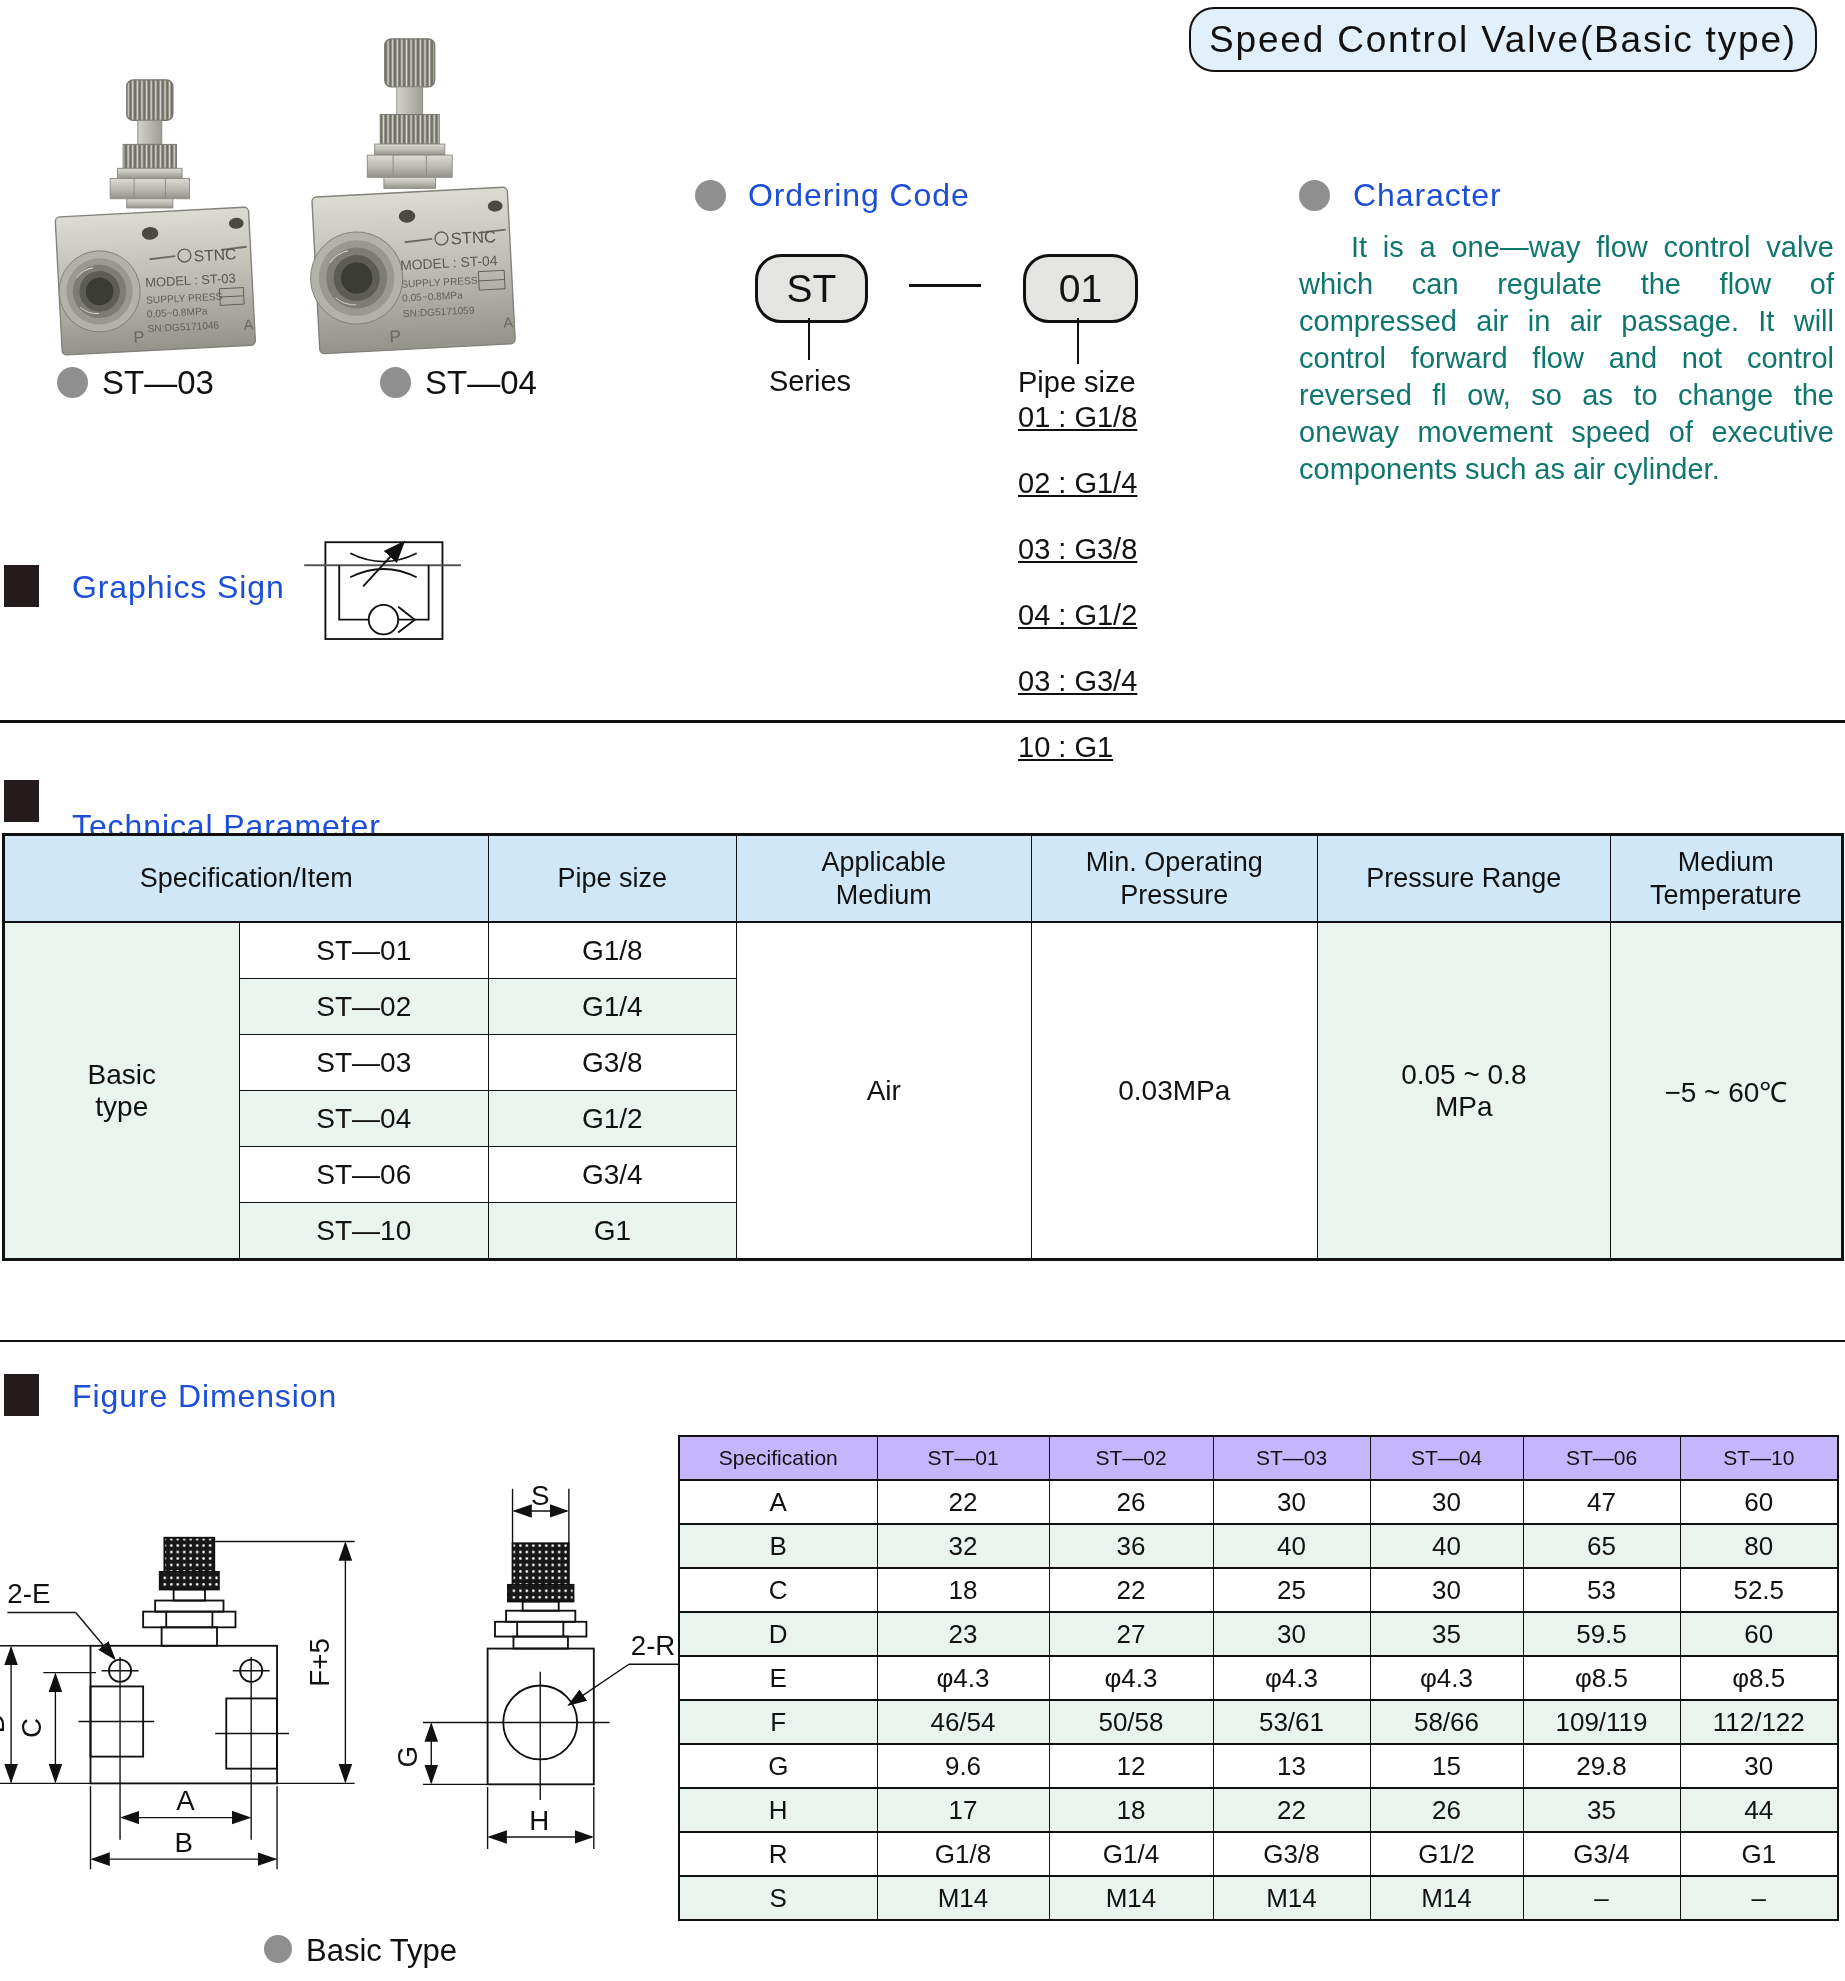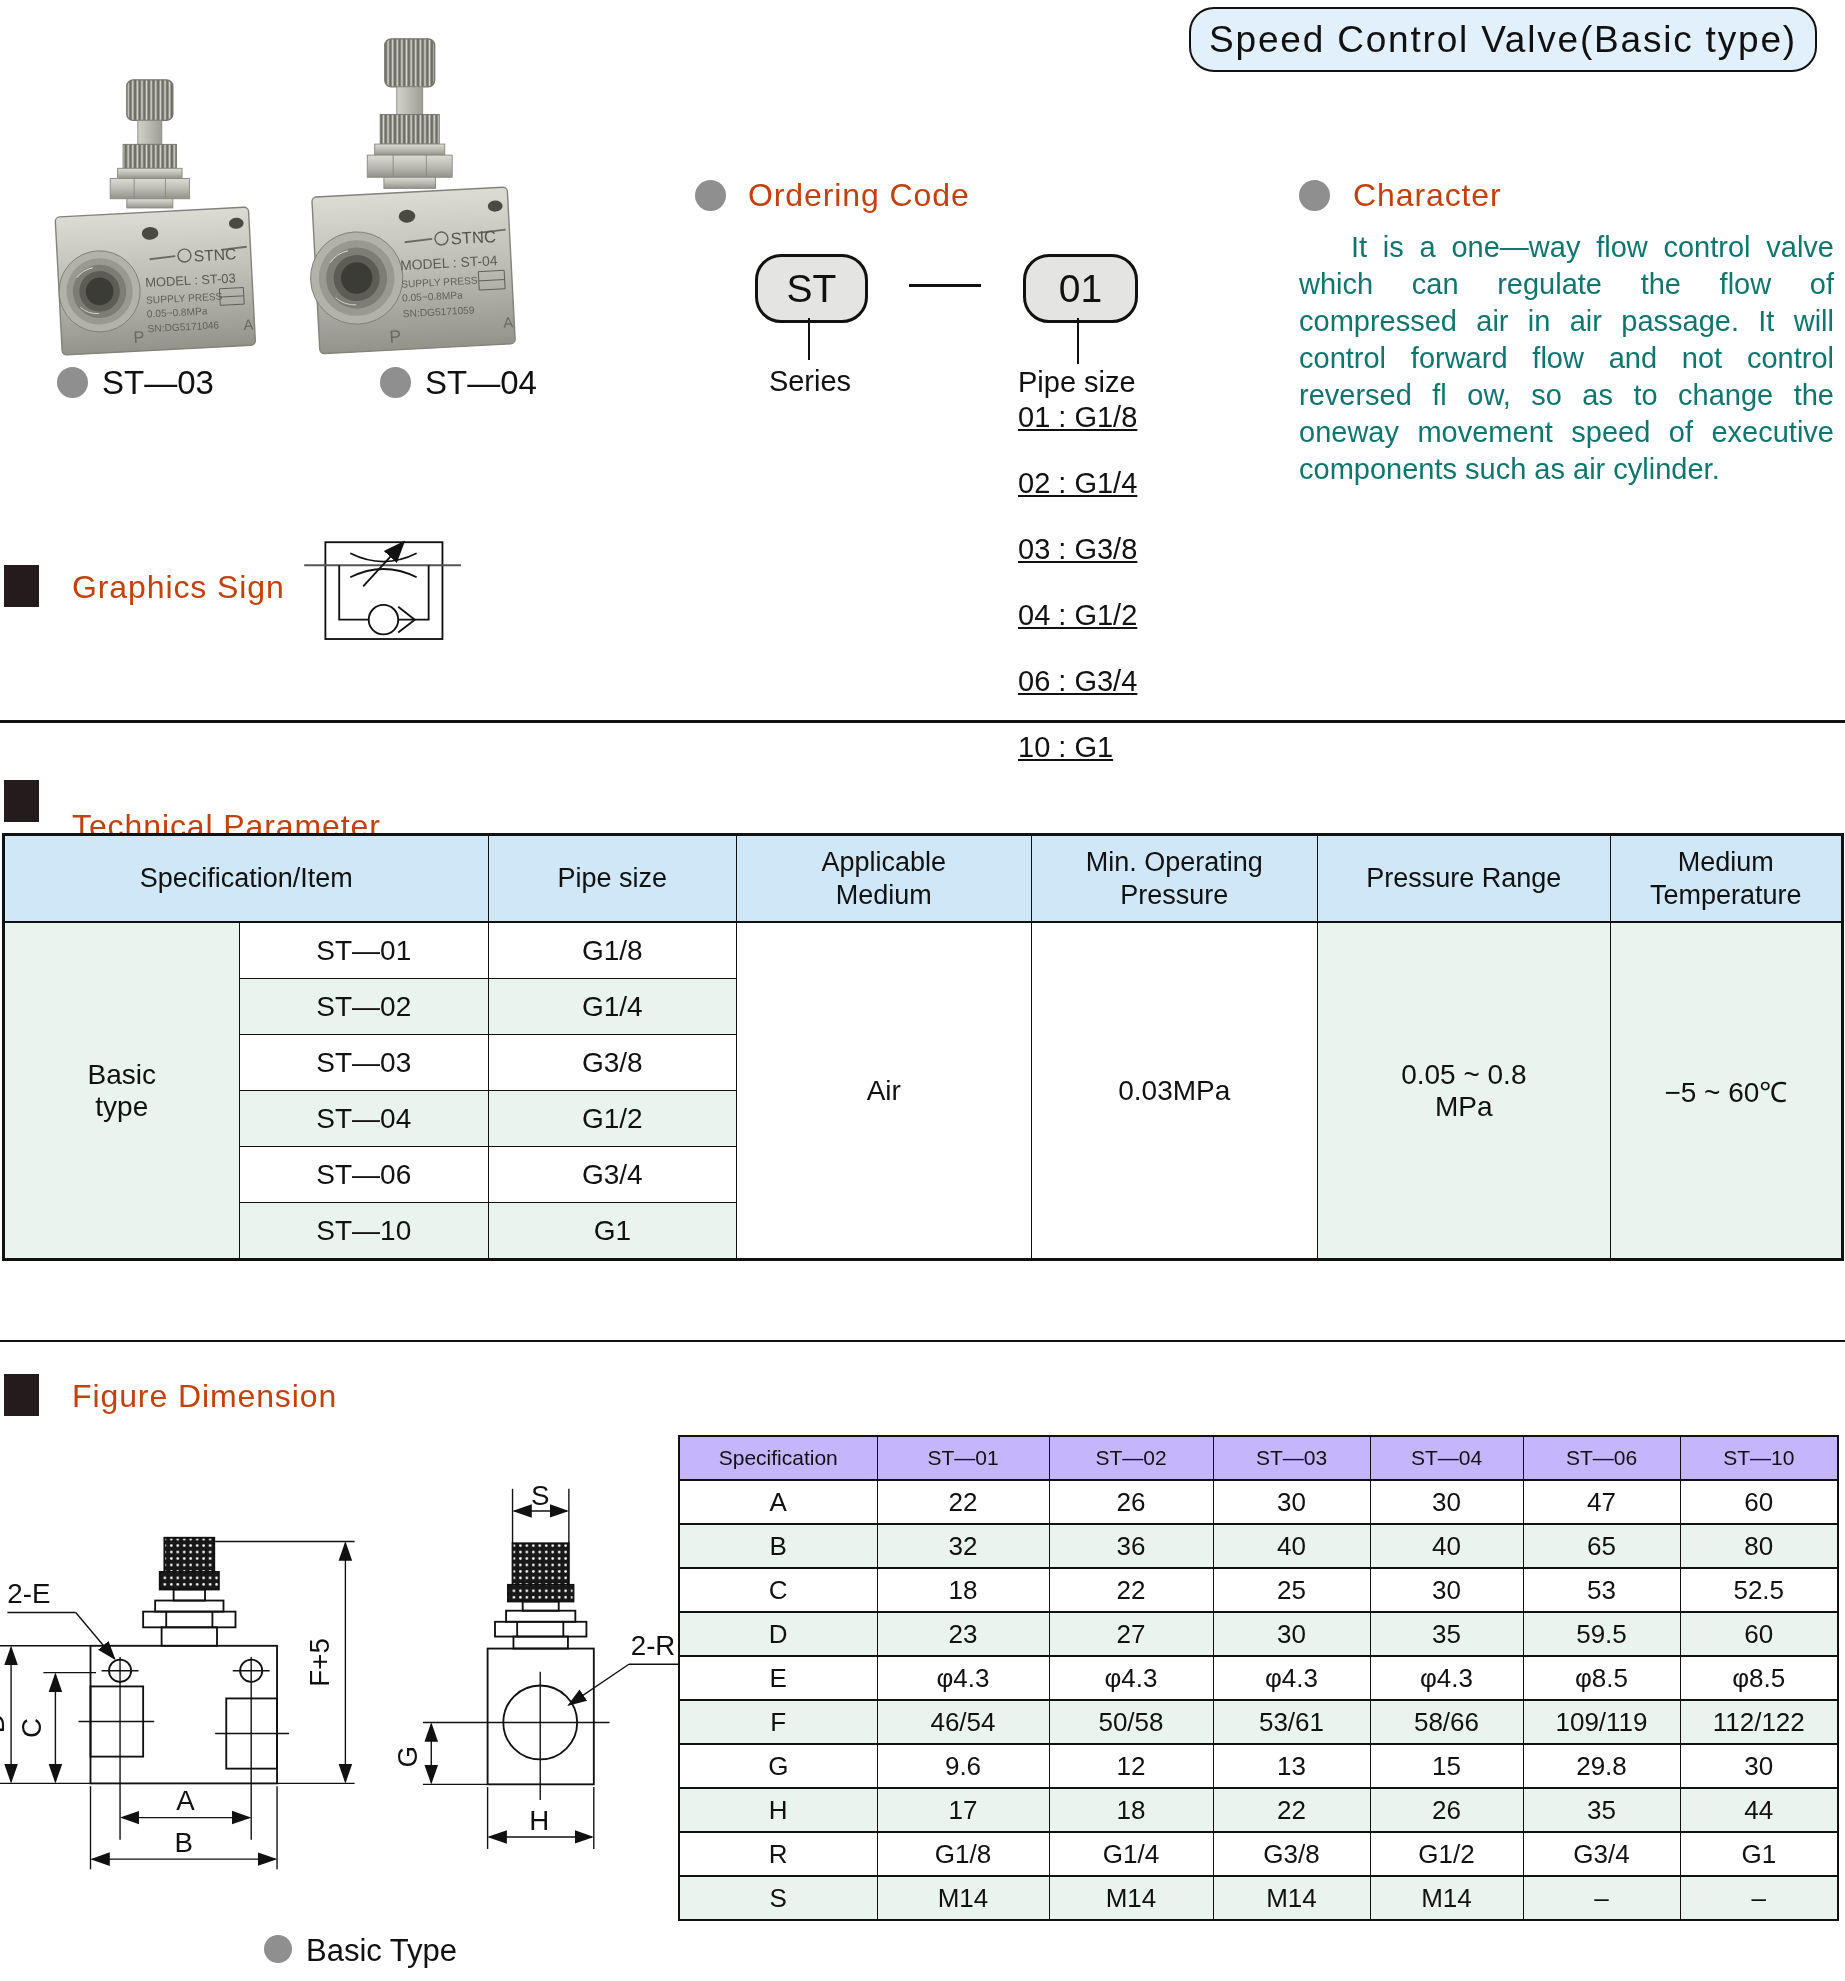--- a/index.html
+++ b/index.html
@@ -2,21 +2,21 @@
 <html style="font-size:14.8px"><head>
 <meta charset="utf-8">
 <style>
   html,body{margin:0;padding:0;background:#ffffff;}
   .page{position:relative;width:1846px;height:1982px;background:#ffffff;
         font-family:"Liberation Sans",sans-serif;color:#111;overflow:hidden;}
 
   
   .dot{position:absolute;border-radius:50%;background:#8f8f8f;}
   .sq{position:absolute;background:#241c1c;}
-  .h1{position:absolute;font-size:32px;letter-spacing:0.9px;color:#c2410c;white-space:nowrap;}
+  .h1{position:absolute;font-size:32px;letter-spacing:0.9px;color:#1d4ed8;white-space:nowrap;}
   .lbl{position:absolute;font-size:33px;color:#111;white-space:nowrap;}
   .rule{position:absolute;left:0;width:1846px;background:#111;}
 
   
   .titlebox{position:absolute;left:1189px;top:7.4px;width:624px;height:61px;
             background:#e2f0fb;border:2.8px solid #111;border-radius:25px;
             display:flex;align-items:center;justify-content:center;
             font-size:37px;letter-spacing:1.8px;white-space:nowrap;}
 
   
@@ -162,21 +162,21 @@
   <div class="dashline" style="left:909px;top:284px;width:72px;"></div>
   <div class="codebox" style="left:1023px;top:254px;width:109px;">01</div>
   <div class="vline" style="left:808px;top:318px;height:42px;"></div>
   <div class="vline" style="left:1077px;top:318px;height:46px;"></div>
   <div class="series">Series</div>
   <div class="pipesize">Pipe size</div>
   <div class="pipelist"><span>01 : G1/8</span><br>
 <span>02 : G1/4</span><br>
 <span>03 : G3/8</span><br>
 <span>04 : G1/2</span><br>
-<span>06 : G3/4</span><br>
+<span>03 : G3/4</span><br>
 <span>10 : G1</span></div>
 
   <span class="dot" style="left:1299px;top:180px;width:31px;height:31px;"></span>
   <span class="h1" style="left:1353px;top:177px;">Character</span>
   <div class="charp">It is a one—way flow control valve which can regulate the flow of compressed air in air passage. It will control forward flow and not control reversed fl ow, so as to change the oneway movement speed of executive components such as air cylinder.</div>
 
   <span class="sq" style="left:3.7px;top:565px;width:35px;height:42px;"></span>
   <span class="h1" style="left:72px;top:569px;">Graphics Sign</span>
 
   <svg style="position:absolute;left:293px;top:533px;" width="180" height="118" viewBox="0 0 195 128">

